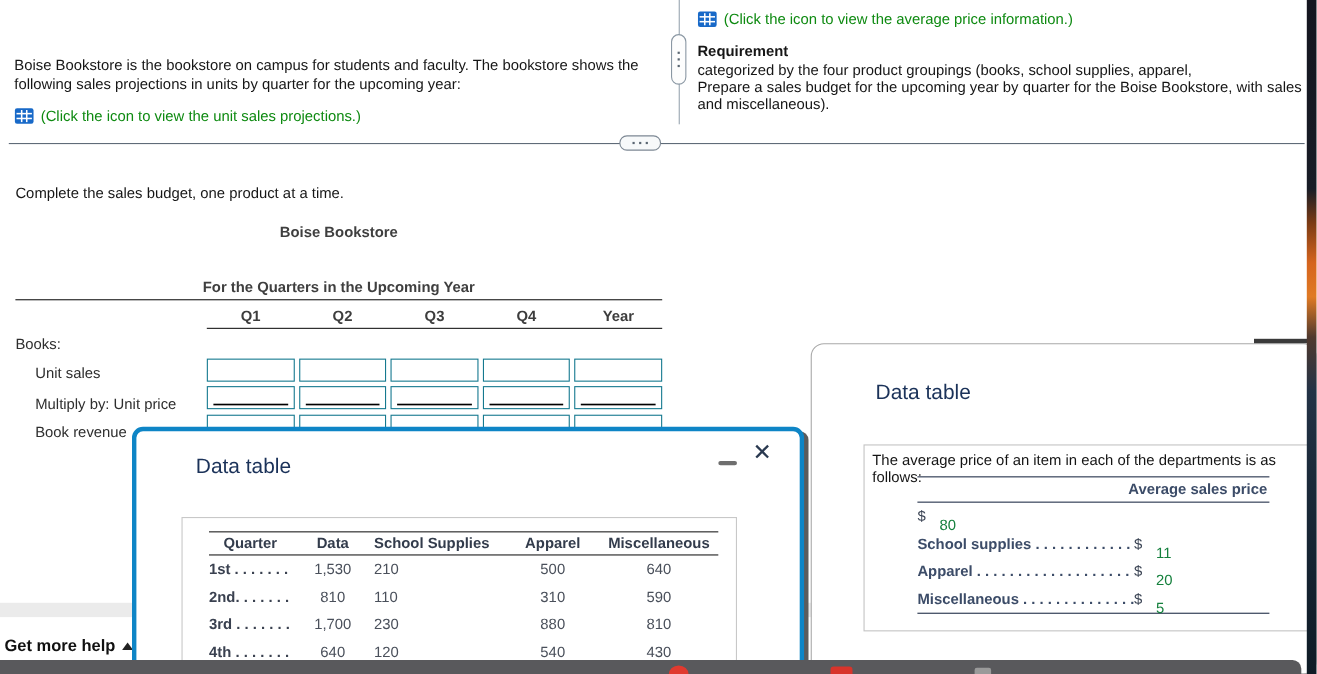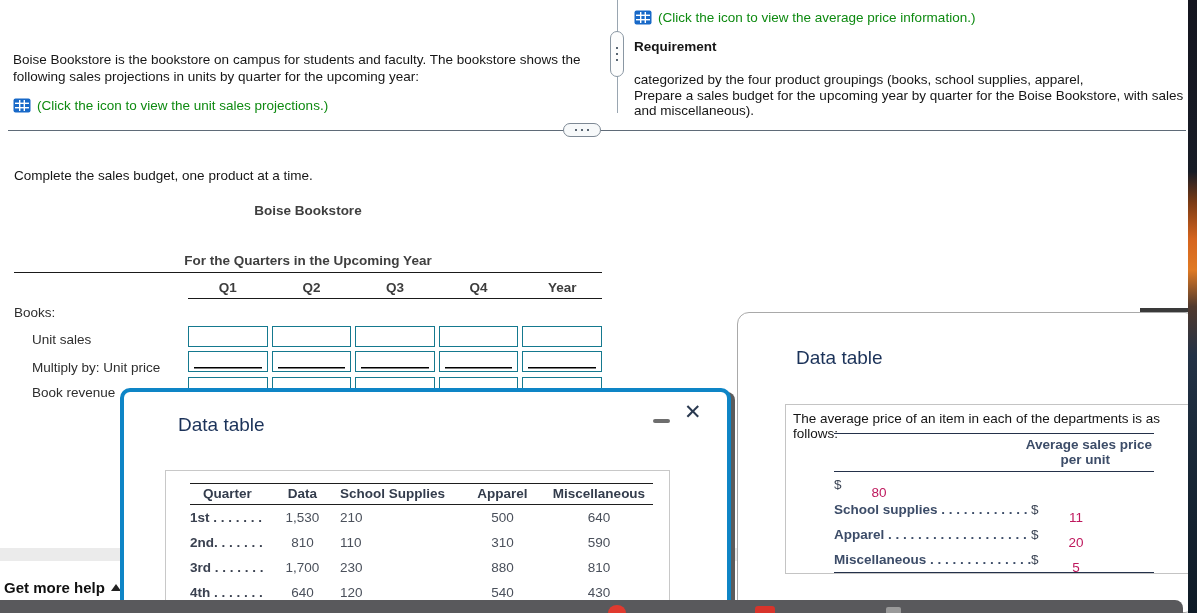--- a/index.html
+++ b/index.html
@@ -18,21 +18,21 @@
 
   .v-divider { left:617px; top:0; height:113px; width:0; border-left:1.5px solid #9aa6b1; }
   .v-handle {
     left:610px; top:31px; width:14px; height:46px; background:#fdfdfd;
     border:1px solid #8a97a3; border-radius:8px; display:flex; align-items:center; justify-content:center;
   }
   .vdots { width:2px; height:2px; background:#5a6672; box-shadow:0 -6px 0 #5a6672, 0 6px 0 #5a6672; }
 
   .right-pane { left:634px; top:10px; width:552px; line-height:15.5px; }
   .right-pane .link-row { margin-top:0; margin-bottom:13px; }
-  .req-title { font-weight:bold; margin-bottom:18px; }
+  .req-title { font-weight:bold; margin-bottom:2px; }
 
   
   .h-divider { left:8px; top:130px; width:1178px; height:0; border-top:1.5px solid #5f6b78; }
   .h-pill {
     left:563px; top:123px; width:38px; height:14px; background:#f7f9fa;
     border:1px solid #7d8894; border-radius:8px; display:flex; align-items:center; justify-content:center;
   }
   .hdots { width:2px; height:2px; background:#5a6672; box-shadow:-6px 0 0 #5a6672, 6px 0 0 #5a6672; }
 
   .instruction { left:14px; top:168px; }
@@ -69,21 +69,21 @@
   .panel-title { position:absolute; left:58px; top:34px; font-size:19px; color:#1b3259; }
   .price-box { position:absolute; left:47px; top:91px; width:420px; height:170px; border:1px solid #c4c4c4; background:#fff; }
   .price-intro { margin:6px 0 0 7px; color:#141414; }
   .price-table { position:absolute; left:48px; top:28px; width:320px; }
   .p-rule { border-top:1.5px solid #24314a; }
   .p-head { text-align:right; font-weight:bold; color:#3c4c68; line-height:15px; padding:3px 2px 4px 0; }
   .p-head .l2 { padding-right:42px; }
   .p-row { display:flex; align-items:center; height:25px; }
   .p-label { width:197px; font-weight:bold; color:#3c4c68; white-space:nowrap; overflow:hidden; }
   .p-cur { width:20px; color:#3c4555; }
-  .p-val { width:50px; text-align:center; color:#be185d;margin-top:16px; }
+  .p-val { width:50px; text-align:left; color:#15803d;margin-top:16px; }
   .dark-edge { left:1140px; top:308px; width:49px; height:4px; background:#3a3a3a; z-index:4; }
 
   
   .dialog {
     left:120px; top:388px; width:611px; height:232px; background:#fff;
     border:4px solid #0e85c6; border-radius:10px; z-index:5;
     box-shadow:6px 2px 0 -2px #5c5c5c;
   }
   .dlg-title { position:absolute; left:54px; top:22px; font-size:19px; color:#1b3259; }
   .dlg-min { position:absolute; left:529px; top:27px; width:17px; height:4px; background:#6e6e6e; border-radius:2px; cursor:pointer; }
@@ -206,21 +206,20 @@
 </div>
 
 <div class="abs price-panel">
   <div class="panel-title">Data table</div>
   <div class="price-box">
     <div class="price-intro">The average price of an item in each of the departments is as follows:</div>
     <div class="price-table">
       <div class="p-rule"></div>
       <div class="p-head">
         <div>Average sales price</div>
-        <div class="l2">per unit</div>
       </div>
       <div class="p-rule"></div>
       <div class="p-row">
         <div class="p-cur">$</div>
         <div class="p-val">80</div>
       </div>
       <div class="p-row">
         <div class="p-label">School supplies . . . . . . . . . . . . .</div>
         <div class="p-cur">$</div>
         <div class="p-val">11</div>

